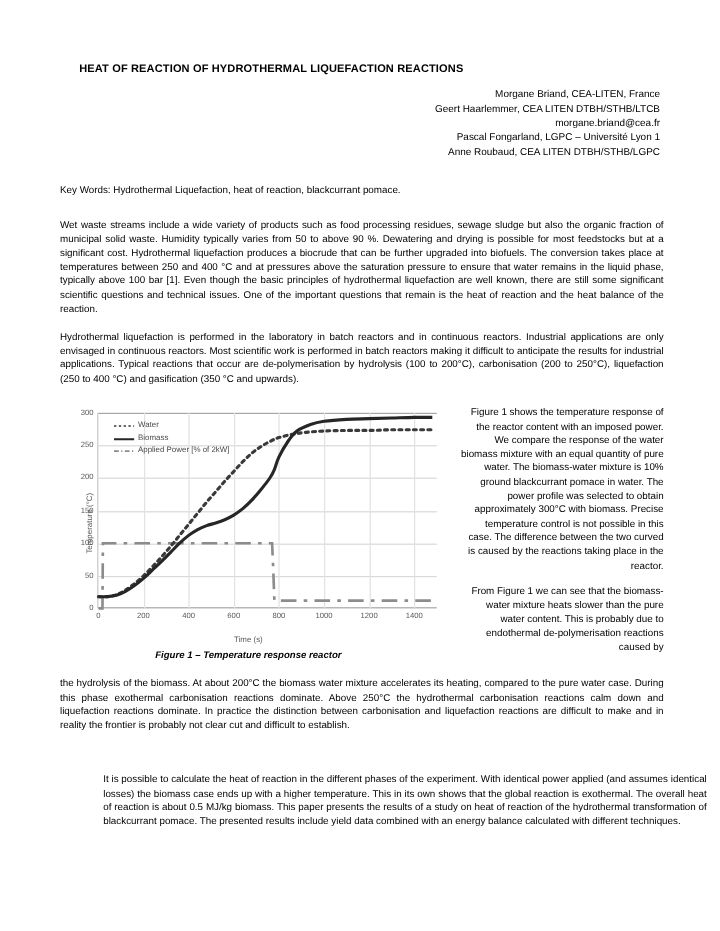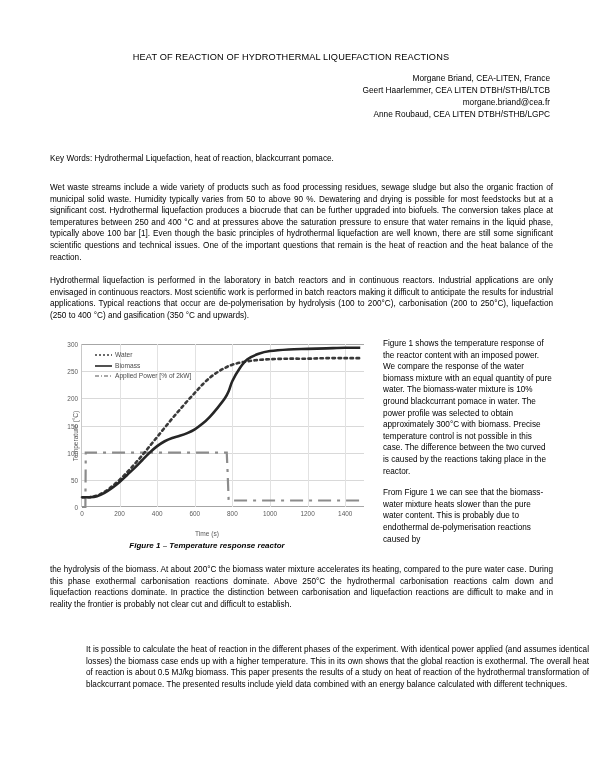--- a/index.html
+++ b/index.html
@@ -18,25 +18,24 @@
   .page {
     position: absolute;
     left: 0; top: 0;
     width: 600px;
     height: 776px;
     padding: 0;
     box-sizing: border-box;
   }
   .doc-title {
     position: absolute;
-    left: 41px; top: 52px;
+    left: 66px; top: 52px;
     width: 500px;
-    text-align: center;
     font-size: 9.2px;
-    font-weight: normal;
+    font-weight: bold;
     letter-spacing: 0.12px;
   }
   .authors {
     position: absolute;
     left: 50px; top: 72px;
     width: 500px;
     text-align: right;
     font-size: 8.3px;
     line-height: 12.1px;
   }
@@ -61,21 +60,21 @@
   #para-hydro  { left: 50px; top: 564px; width: 503px; }
   #para-calc   { left: 50px; top: 644px; width: 503px; margin-left: 36px; }
 
   
   .side-col {
     position: absolute;
     left: 383px; top: 338px;
     width: 170px;
     font-size: 8.2px;
     line-height: 11.6px;
-    text-align: left;
+    text-align: right;
   }
   .side-col p { margin: 0 0 10px 0; }
 
   
   .figure-block {
     position: absolute;
     left: 48px; top: 336px;
     width: 318px;
     height: 225px;
   }
@@ -192,20 +191,21 @@
 <body>
 
 <div class="page">
 
   <div class="doc-title">HEAT OF REACTION OF HYDROTHERMAL LIQUEFACTION REACTIONS</div>
 
   <div class="authors">
     <span class="author-line">Morgane Briand, CEA-LITEN, France</span>
     <span class="author-line">Geert Haarlemmer, CEA LITEN DTBH/STHB/LTCB</span>
     <span class="author-line">morgane.briand@cea.fr</span>
+    <span class="author-line">Pascal Fongarland, LGPC – Université Lyon 1</span>
     <span class="author-line">Anne Roubaud, CEA LITEN DTBH/STHB/LGPC</span>
   </div>
 
   <div class="keywords">Key Words: Hydrothermal Liquefaction, heat of reaction, blackcurrant pomace.</div>
 
   <div class="para" id="para-intro">Wet waste streams include a wide variety of products such as food processing residues, sewage sludge but also the organic fraction of municipal solid waste. Humidity typically varies from 50 to above 90 %. Dewatering and drying is possible for most feedstocks but at a significant cost. Hydrothermal liquefaction produces a biocrude that can be further upgraded into biofuels. The conversion takes place at temperatures between 250 and 400 °C and at pressures above the saturation pressure to ensure that water remains in the liquid phase, typically above 100 bar [1]. Even though the basic principles of hydrothermal liquefaction are well known, there are still some significant scientific questions and technical issues. One of the important questions that remain is the heat of reaction and the heat balance of the reaction.</div>
 
   <div class="para" id="para-lab">Hydrothermal liquefaction is performed in the laboratory in batch reactors and in continuous reactors. Industrial applications are only envisaged in continuous reactors. Most scientific work is performed in batch reactors making it difficult to anticipate the results for industrial applications. Typical reactions that occur are de-polymerisation by hydrolysis (100 to 200°C), carbonisation (200 to 250°C), liquefaction (250 to 400 °C) and gasification (350 °C and upwards).</div>
 
   <div class="figure-block">

